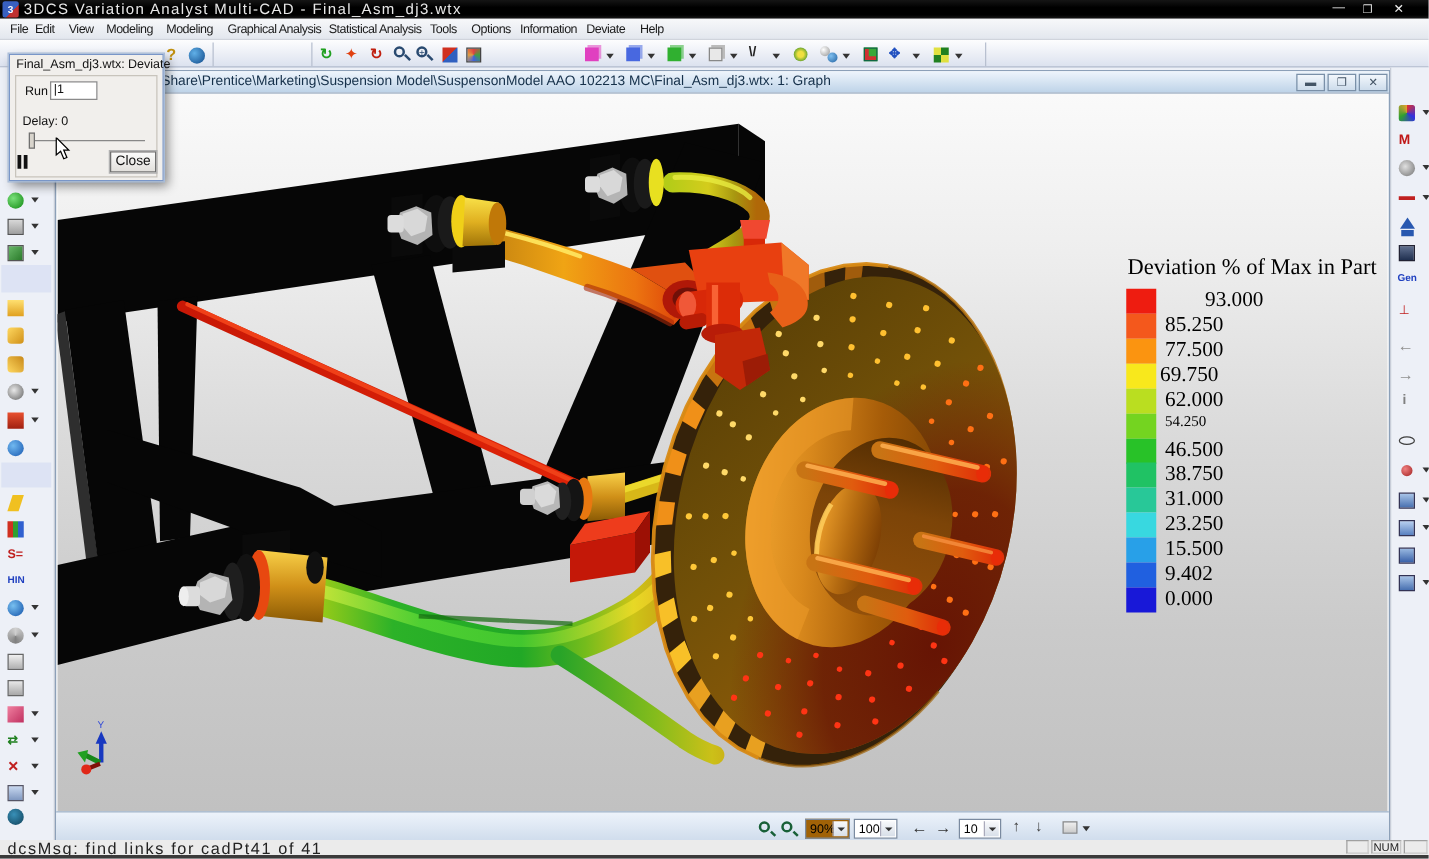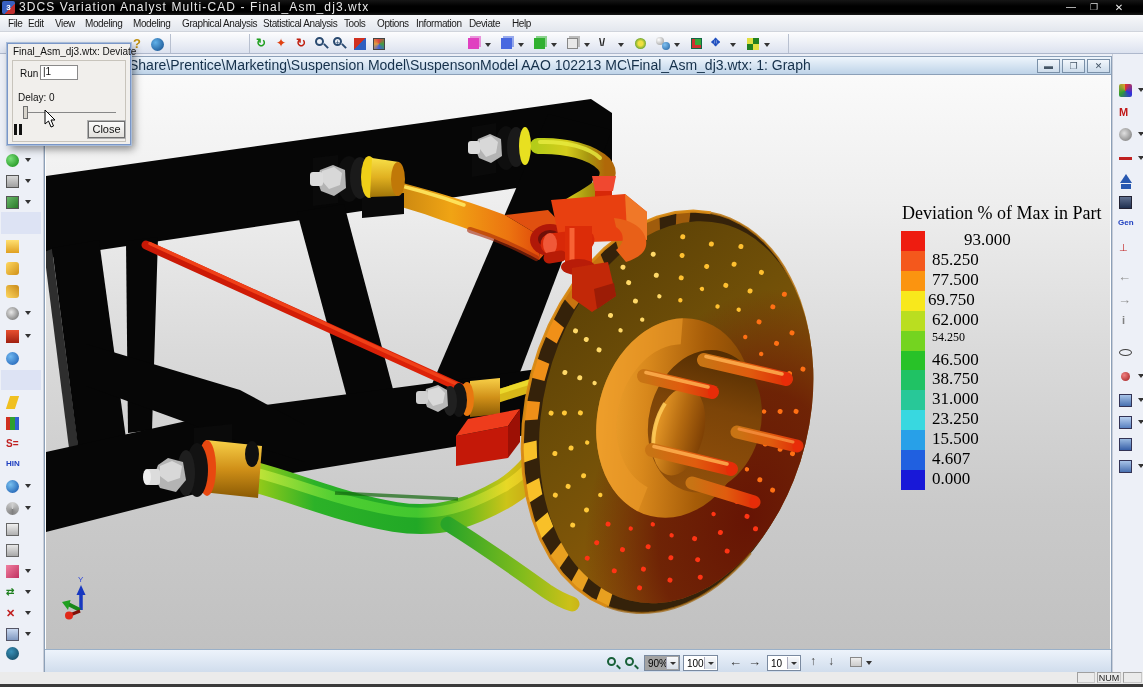--- a/index.html
+++ b/index.html
@@ -1,21 +1,21 @@
 <!DOCTYPE html>
 <html><head><meta charset="utf-8"><style>
 *{margin:0;padding:0;box-sizing:border-box}
 body{width:1143px;height:687px;overflow:hidden;position:relative;font-family:"Liberation Sans",sans-serif;background:#edf0f7}
 #titlebar{position:absolute;left:0;top:0;width:1143px;height:15px;background:linear-gradient(180deg,#151515,#000 40%,#000 80%,#1a1a1a)}
 #menubar{position:absolute;left:0;top:15px;width:1143px;height:17px;background:linear-gradient(#f7f8fa,#e3e7ee);font-size:10px;letter-spacing:-0.4px;color:#1a1a1a;border-bottom:1px solid #d0d4dc}
 #toolbar{position:absolute;left:0;top:32px;width:1143px;height:22px;background:linear-gradient(#fdfdfe,#dce2ef);border-bottom:1px solid #aeb8cc}
 #leftpanel{position:absolute;left:0;top:54px;width:44px;height:618px;background:#edf0f7;border-right:1px solid #c8cdd8}
 #rightpanel{position:absolute;left:1112px;top:54px;width:31px;height:618px;background:#edf0f7;border-left:1px solid #c8cdd8}
 #docwin{position:absolute;left:44px;top:56px;width:1068px;height:618px;border:1px solid #8ca0b8;background:#fff}
-#doctitle{position:absolute;left:0;top:0;width:1066px;height:18px;background:linear-gradient(#eef5fc,#bed3e8);font-size:14px;color:#15304a;line-height:17px;border-bottom:1px solid #8ca0b8}
+#doctitle{position:absolute;left:0;top:0;width:1066px;height:18px;background:linear-gradient(#eef5fc,#bed3e8);font-size:11px;color:#15304a;line-height:17px;border-bottom:1px solid #8ca0b8}
 #viewport{position:absolute;left:1px;top:18px;width:1064px;height:574px;background:linear-gradient(180deg,#fafafa 0%,#eeeeee 22%,#dadada 48%,#cacaca 75%,#c1c1c1 100%)}
 #docbottom{position:absolute;left:0px;top:592px;width:1066px;height:24px;background:linear-gradient(#edf3fb,#cfdcec);border-top:1px solid #9ab0c8}
 #statusbar{position:absolute;left:0;top:672px;width:1143px;height:12px;background:#ebebeb;font-size:11px;color:#222}
 #bottomstrip{position:absolute;left:0;top:684px;width:1143px;height:3px;background:#3a3a3a}
 #legend{position:absolute;left:0;top:0;font-family:"Liberation Serif",serif;color:#000}
 #dialog{position:absolute;left:7px;top:43px;width:124px;height:102px;background:#f1efec;border:1px solid #7996c8;outline:1px solid #a8bcd8;box-shadow:3px 4px 8px rgba(0,0,0,0.45);font-size:11px;color:#111;z-index:50}
 .winbtn{position:absolute;top:2px;width:23px;height:14px;background:linear-gradient(#f2f7fc,#cddceb);border:1px solid #7a90a8;color:#456;font-size:9px;text-align:center;line-height:12px}
 </style></head>
 <body>
 <div id="titlebar">
@@ -589,48 +589,49 @@
           <div style="position:absolute;left:932px;top:350px;font-size:17px">46.500</div>
           <div style="position:absolute;left:901px;top:370px;width:24px;height:20px;background:#20c264"></div>
           <div style="position:absolute;left:932px;top:369px;font-size:17px">38.750</div>
           <div style="position:absolute;left:901px;top:390px;width:24px;height:20px;background:#28c898"></div>
           <div style="position:absolute;left:932px;top:389px;font-size:17px">31.000</div>
           <div style="position:absolute;left:901px;top:410px;width:24px;height:20px;background:#38d8e0"></div>
           <div style="position:absolute;left:932px;top:409px;font-size:17px">23.250</div>
           <div style="position:absolute;left:901px;top:430px;width:24px;height:20px;background:#28a0e8"></div>
           <div style="position:absolute;left:932px;top:429px;font-size:17px">15.500</div>
           <div style="position:absolute;left:901px;top:450px;width:24px;height:20px;background:#2060e0"></div>
-          <div style="position:absolute;left:932px;top:449px;font-size:17px">4.607</div>
+          <div style="position:absolute;left:932px;top:449px;font-size:17px">9.402</div>
           <div style="position:absolute;left:901px;top:470px;width:24px;height:20px;background:#1818d8"></div>
           <div style="position:absolute;left:932px;top:469px;font-size:17px">0.000</div>
         </div>
    </div>
  </div>
  <div id="docbottom"></div>
 </div>
 <div style="position:absolute;left:607px;top:657px;width:9px;height:9px;border:2px solid #186038;border-radius:50%"></div>
 <div style="position:absolute;left:616px;top:666px;width:5px;height:2px;background:#186038;transform:rotate(45deg)"></div>
 <div style="position:absolute;left:625px;top:657px;width:9px;height:9px;border:2px solid #186038;border-radius:50%"></div>
 <div style="position:absolute;left:634px;top:666px;width:5px;height:2px;background:#186038;transform:rotate(45deg)"></div>
-<div style="position:absolute;left:644px;top:655px;width:36px;height:16px;background:#a3a3a3;border:1px solid #7a8aa0;font-size:10px;padding-left:3px;line-height:15px">90%<div style="position:absolute;right:1px;top:1px;width:12px;height:12px;background:linear-gradient(#f8f9fb,#d8dfe9);border-left:1px solid #aab">
+<div style="position:absolute;left:644px;top:655px;width:36px;height:16px;background:#a16207;border:1px solid #7a8aa0;font-size:10px;padding-left:3px;line-height:15px">90%<div style="position:absolute;right:1px;top:1px;width:12px;height:12px;background:linear-gradient(#f8f9fb,#d8dfe9);border-left:1px solid #aab">
       <div style="margin:5px 0 0 3px;width:0;height:0;border-left:3px solid transparent;border-right:3px solid transparent;border-top:3.5px solid #333"></div>
     </div></div>
 <div style="position:absolute;left:683px;top:655px;width:35px;height:16px;background:#fff;border:1px solid #7a8aa0;font-size:10px;padding-left:3px;line-height:15px">100<div style="position:absolute;right:1px;top:1px;width:12px;height:12px;background:linear-gradient(#f8f9fb,#d8dfe9);border-left:1px solid #aab">
       <div style="margin:5px 0 0 3px;width:0;height:0;border-left:3px solid transparent;border-right:3px solid transparent;border-top:3.5px solid #333"></div>
     </div></div>
 <div style="position:absolute;left:729px;top:654px;font-size:13px;color:#333;font-weight:bold">←</div>
 <div style="position:absolute;left:748px;top:654px;font-size:13px;color:#333;font-weight:bold">→</div>
 <div style="position:absolute;left:767px;top:655px;width:34px;height:16px;background:#fff;border:1px solid #7a8aa0;font-size:10px;padding-left:3px;line-height:15px">10<div style="position:absolute;right:1px;top:1px;width:12px;height:12px;background:linear-gradient(#f8f9fb,#d8dfe9);border-left:1px solid #aab">
       <div style="margin:5px 0 0 3px;width:0;height:0;border-left:3px solid transparent;border-right:3px solid transparent;border-top:3.5px solid #333"></div>
     </div></div>
 <div style="position:absolute;left:810px;top:654px;font-size:12px;color:#444;font-weight:bold">↑</div>
 <div style="position:absolute;left:828px;top:654px;font-size:12px;color:#444;font-weight:bold">↓</div>
 <div style="position:absolute;left:850px;top:657px;width:12px;height:10px;border:1px solid #888;background:linear-gradient(#eee,#ccc)"></div>
 <div style="position:absolute;left:866px;top:661px;width:0;height:0;border-left:3.5px solid transparent;border-right:3.5px solid transparent;border-top:4px solid #333"></div>
 <div id="statusbar">
+ <span style="position:absolute;left:6px;top:-1px;font-size:13px;letter-spacing:1.3px;white-space:nowrap">dcsMsg: find links for cadPt41 of 41</span>
  <div style="position:absolute;left:1077px;top:0;width:18px;height:11px;border:1px solid #c8c8c8;border-top-color:#a0a0a0;border-left-color:#a0a0a0"></div>
  <div style="position:absolute;left:1097px;top:0;width:24px;height:11px;border:1px solid #c8c8c8;border-top-color:#a0a0a0;border-left-color:#a0a0a0;font-size:9px;text-align:center;line-height:10px">NUM</div>
  <div style="position:absolute;left:1123px;top:0;width:19px;height:11px;border:1px solid #c8c8c8;border-top-color:#a0a0a0;border-left-color:#a0a0a0"></div>
 </div>
 <div id="bottomstrip"></div>
 <div id="dialog">
  <div style="position:absolute;left:5px;top:2px;font-size:10px;white-space:nowrap">Final_Asm_dj3.wtx: Deviate</div>
  <div style="position:absolute;left:4px;top:16px;width:114px;height:82px;border:1px solid #c8c4bc;background:#f1efec"></div>
  <div style="position:absolute;left:12px;top:24px;font-size:10px">Run #</div>
  <div style="position:absolute;left:32px;top:21px;width:38px;height:15px;background:#fff;border:1px solid #8a8a8a;font-size:10px;padding-left:2px">|1</div>

